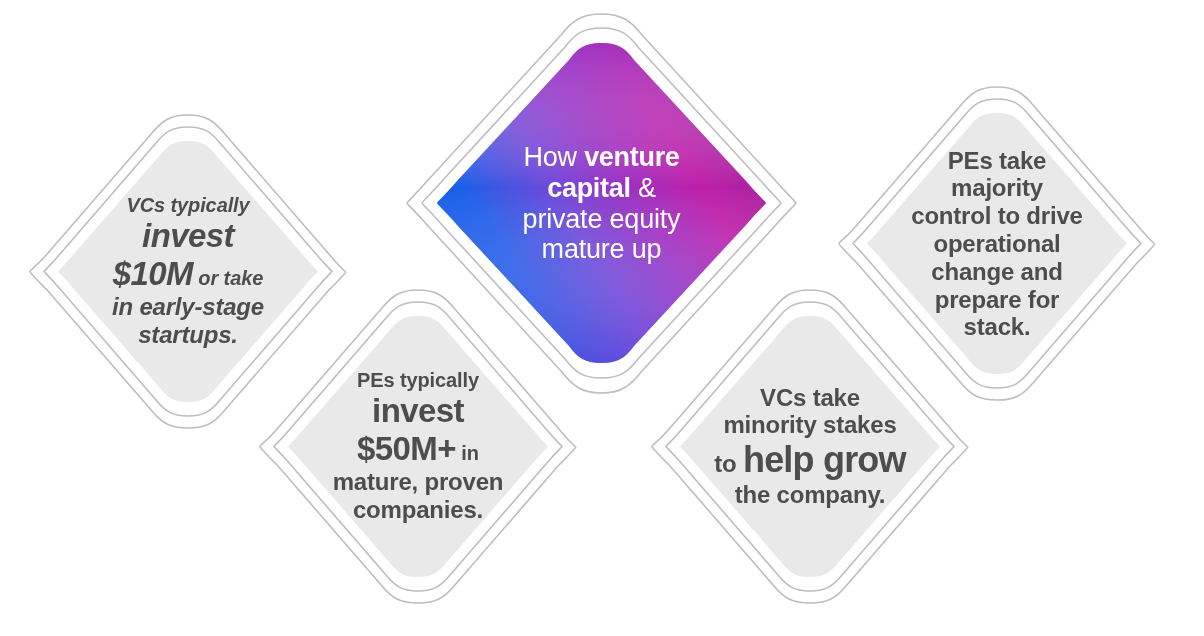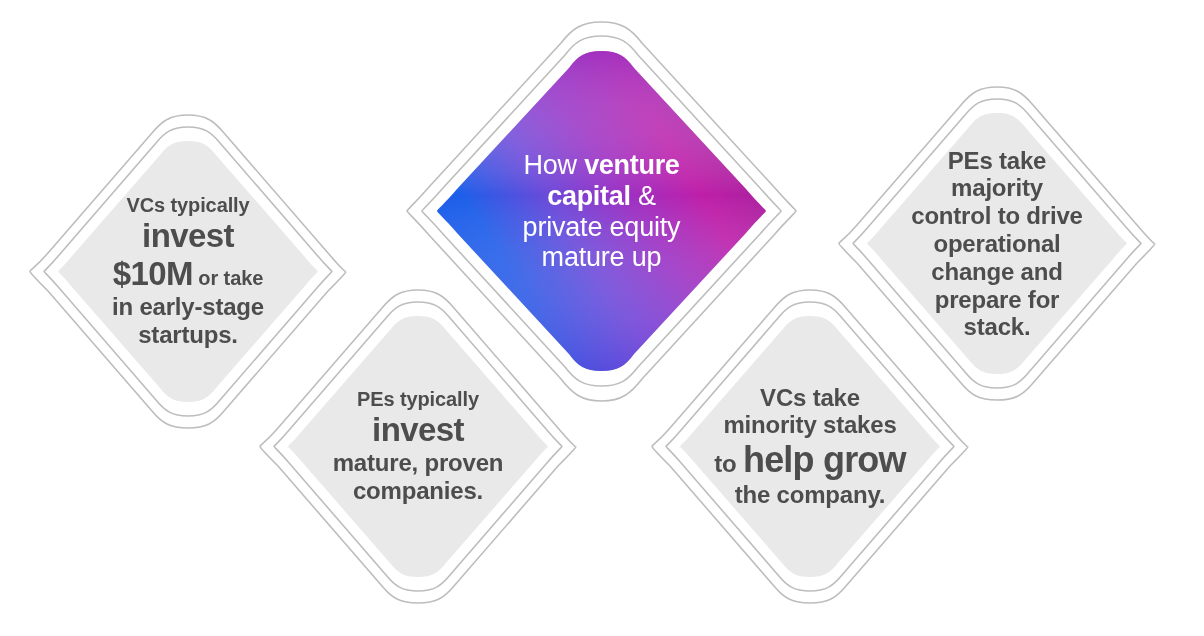--- a/index.html
+++ b/index.html
@@ -68,28 +68,28 @@
 
   .ln { display: block; }
   .nowrap { white-space: nowrap; }
 
   
   
   #d-left    { left: 28px;  top: 113px; width: 320px; height: 317px; }
   
   #d-pe-inv  { left: 258px; top: 288px; width: 320px; height: 317px; }
   
-  #d-center  { left: 405px; top: 20px;   width: 393px; height: 384px; }
+  #d-center  { left: 405px; top: 12px;   width: 393px; height: 384px; }
   
   #d-vc-min  { left: 650px; top: 288px; width: 320px; height: 317px; }
   
   #d-right   { left: 837px; top: 85px;  width: 320px; height: 317px; }
 
   
-  #d-left   { z-index: 2; }
+  #d-left   { z-index: 2; font-style: italic; }
   #d-pe-inv { z-index: 1; }
   #d-vc-min { z-index: 1; }
   #d-right  { z-index: 2; }
   #d-center { z-index: 5; }
 </style>
 </head>
 <body>
 
 <div id="stage">
 
@@ -128,20 +128,21 @@
                C 144 303 137 298 128 287 L 32 176 C 21 163 16 159 16 158.5
                C 16 158 21 154 32 141 L 128 30 C 137 19 144 14 160 14 Z"></path>
       <path fill="#e9e9e9" stroke="none" d="M160 28 C 174 28 180 32 188 42 L 276 143 C 286 155 290 158 290 158.5
                C 290 159 286 162 276 174 L 188 275 C 180 285 174 289 160 289
                C 146 289 140 285 132 275 L 44 174 C 34 162 30 159 30 158.5
                C 30 158 34 155 44 143 L 132 42 C 140 32 146 28 160 28 Z"></path>
     </svg>
     <div class="dia-text">
       <span class="ln t-sm">PEs typically</span>
       <span class="ln t-lg">invest</span>
+      <span class="ln nowrap"><span class="t-lg">$50M+</span><span class="t-sm"> in</span></span>
       <span class="ln t-md">mature, proven</span>
       <span class="ln t-md">companies.</span>
     </div>
   </div>
 
   <div class="diamond gray" id="d-vc-min">
     <svg viewBox="0 0 320 317" preserveAspectRatio="none" aria-hidden="true">
       <path fill="none" stroke="#bdbdbd" stroke-width="1.6" d="M160 2 C 178 2 186 8 196 20 L 300 140 C 312 154 318 160 318 158.5
                C 318 160 312 166 300 178 L 196 298 C 186 310 178 315 160 315
                C 142 315 134 310 124 298 L 20 178 C 8 166 2 160 2 158.5

